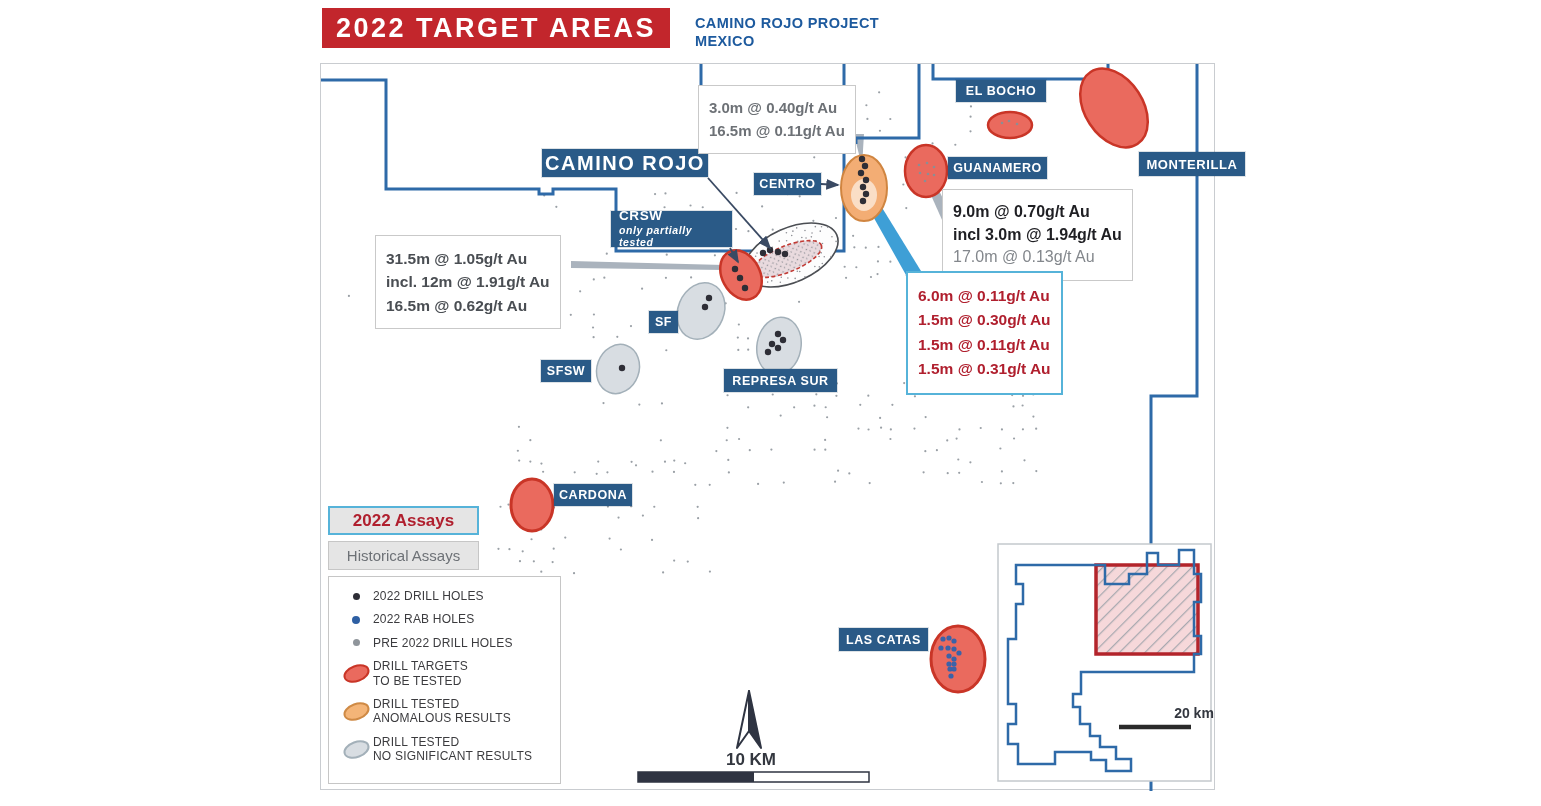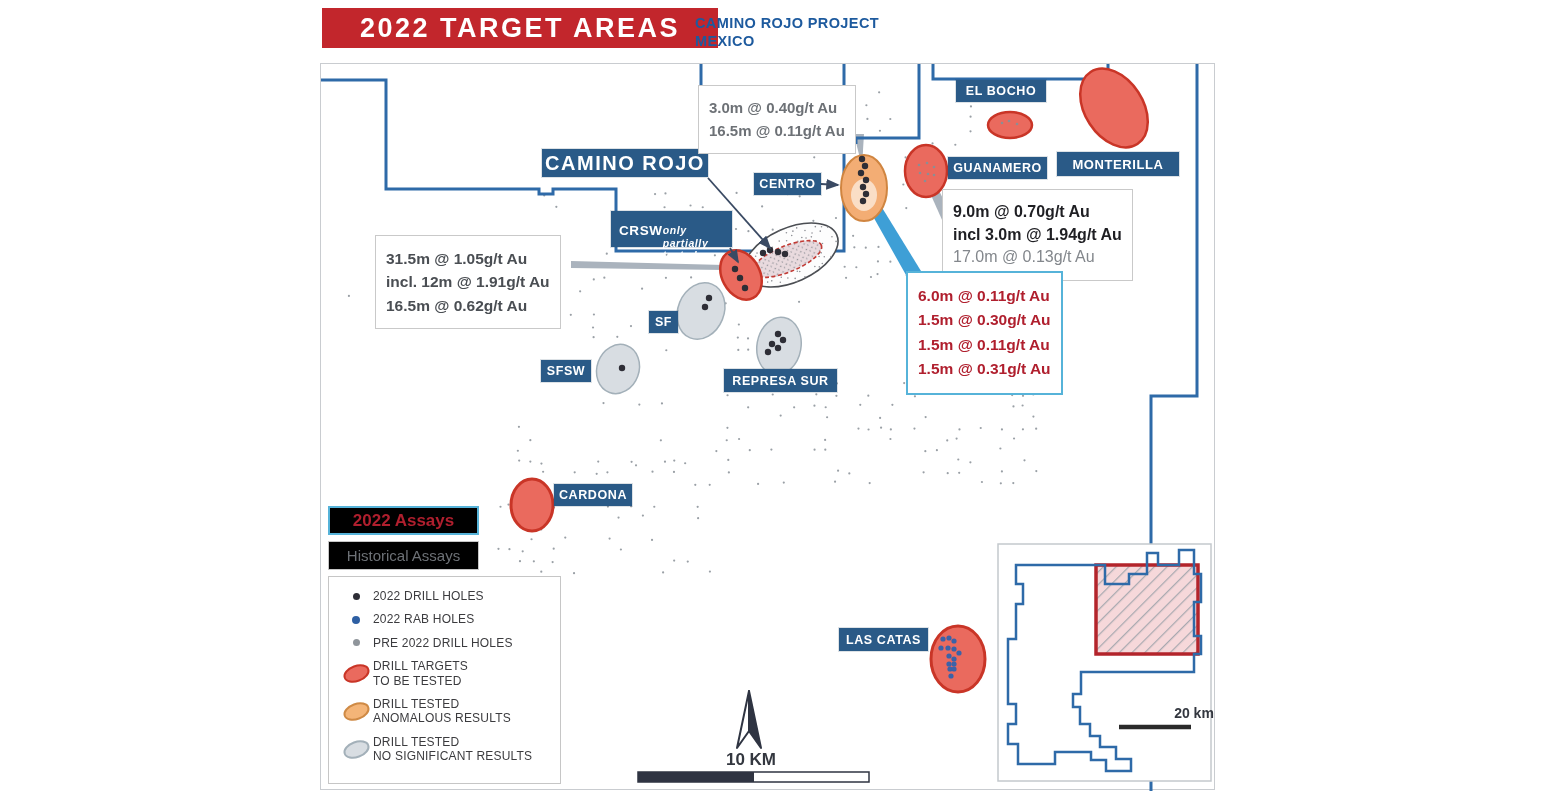--- a/index.html
+++ b/index.html
@@ -1,51 +1,51 @@
 <!DOCTYPE html>
 <html><head>
 <meta charset="utf-8">
 <style>
   * { margin:0; padding:0; box-sizing:border-box; }
   body { background:#ffffff; font-family:"Liberation Sans", sans-serif; }
   .page { position:relative; width:1541px; height:806px; background:#fff; overflow:hidden; }
 
   
-  .title-banner { position:absolute; left:322px; top:8px; width:396px; height:40px;
+  .title-banner { position:absolute; left:322px; top:8px; width:348px; height:40px;
     background:#c2262c; color:#fff; font-size:27px; font-weight:bold; letter-spacing:2.5px;
     display:flex; align-items:center; justify-content:center; }
   .project-sub { position:absolute; left:695px; top:14px; color:#1d5a9e;
     font-size:14.5px; font-weight:bold; line-height:1.25; letter-spacing:0.4px; }
 
   
   .map { position:absolute; left:320px; top:63px; width:895px; height:727px;
     background:#fff; border:1px solid #c9ccd0; }
   .map svg.base { position:absolute; left:0; top:0; }
 
   
   .lbl { position:absolute; background:#2a5a87; color:#fff; font-weight:bold;
     font-size:12.5px; letter-spacing:0.6px; display:flex; align-items:center;
     justify-content:center; height:22px; box-shadow:0 0 0 1px rgba(30,60,90,.15); }
   .lbl.big { height:28px; font-size:20px; letter-spacing:1.5px; }
-  .lbl.two { flex-direction:row; height:36px; align-items:flex-start; padding:13px 8px; }
+  .lbl.two { flex-direction:column; height:36px; align-items:flex-start; padding:13px 8px; }
   .lbl.two .l1 { font-size:13.5px; line-height:1.1; }
   .lbl.two .l2 { font-size:10.5px; font-style:italic; font-weight:bold; line-height:1.2; }
 
   
   .co { position:absolute; background:#fff; border:1px solid #c9c9c9; padding:11px 10px; }
   .co div { white-space:nowrap; }
   .co-top { color:#6d7176; font-size:15px; font-weight:600; line-height:1.5; }
   .co-left { color:#4a4e53; font-size:15.5px; font-weight:bold; line-height:1.5; }
   .co-guan { font-size:16px; line-height:1.42; }
   .co-guan .b { color:#1f1f23; font-weight:bold; }
   .co-guan .g { color:#83878c; font-weight:normal; }
   .co-red { border:2px solid #56b3d9; color:#b01f2e; font-size:15.5px; font-weight:bold; line-height:1.58; }
 
   
-  .key-box { position:absolute; display:flex; align-items:center; justify-content:center; background:#000000; }
+  .key-box { position:absolute; display:flex; align-items:center; justify-content:center; background:#e5e5e5; }
   .key-2022 { border:2px solid #56b3d9; color:#b01f2e; font-size:17px; font-weight:bold; }
   .key-hist { border:1.5px solid #c6c6c6; color:#6d7176; font-size:15px; }
   .legend { position:absolute; background:#fff; border:1px solid #c6c6c6; padding:12px 6px 8px 10px; }
   .lg-row { display:flex; align-items:center; margin-bottom:9px; }
   .lg-sym { width:34px; display:flex; align-items:center; justify-content:center; flex:0 0 34px; }
   .lg-txt { font-size:12px; color:#3b3b3e; line-height:1.2; letter-spacing:0.2px; }
   .dot { border-radius:50%; display:inline-block; }
   .dot-black { width:7px; height:7px; background:#2e2e36; }
   .dot-blue  { width:8px; height:8px; background:#2e5fa3; }
   .dot-grey  { width:7px; height:7px; background:#8f959b; }
@@ -544,21 +544,21 @@
     </svg>
 
     <div class="lbl big" style="left:221px; top:85px; width:166px;">CAMINO ROJO</div>
     <div class="lbl two" style="left:290px; top:147px; width:121px;">
       <span class="l1">CRSW</span>
       <span class="l2">only partially tested</span>
     </div>
     <div class="lbl" style="left:433px; top:109px; width:67px;">CENTRO</div>
     <div class="lbl" style="left:635px; top:16px; width:90px;">EL BOCHO</div>
     <div class="lbl" style="left:627px; top:93px; width:99px;">GUANAMERO</div>
-    <div class="lbl" style="left:736px; top:88px; width:122px; height:24px; font-size:13px;">MONTERILLA</div>
+    <div class="lbl" style="left:818px; top:88px; width:106px; height:24px; font-size:13px;">MONTERILLA</div>
     <div class="lbl" style="left:328px; top:247px; width:29px;">SF</div>
     <div class="lbl" style="left:220px; top:296px; width:50px;">SFSW</div>
     <div class="lbl" style="left:403px; top:305px; width:113px; height:23px;">REPRESA SUR</div>
     <div class="lbl" style="left:233px; top:420px; width:78px;">CARDONA</div>
     <div class="lbl" style="left:518px; top:564px; width:89px; height:23px;">LAS CATAS</div>
 
     <div class="co co-top" style="left:377px; top:21px;">
       <div>3.0m @ 0.40g/t Au</div>
       <div>16.5m @ 0.11g/t Au</div>
     </div>

